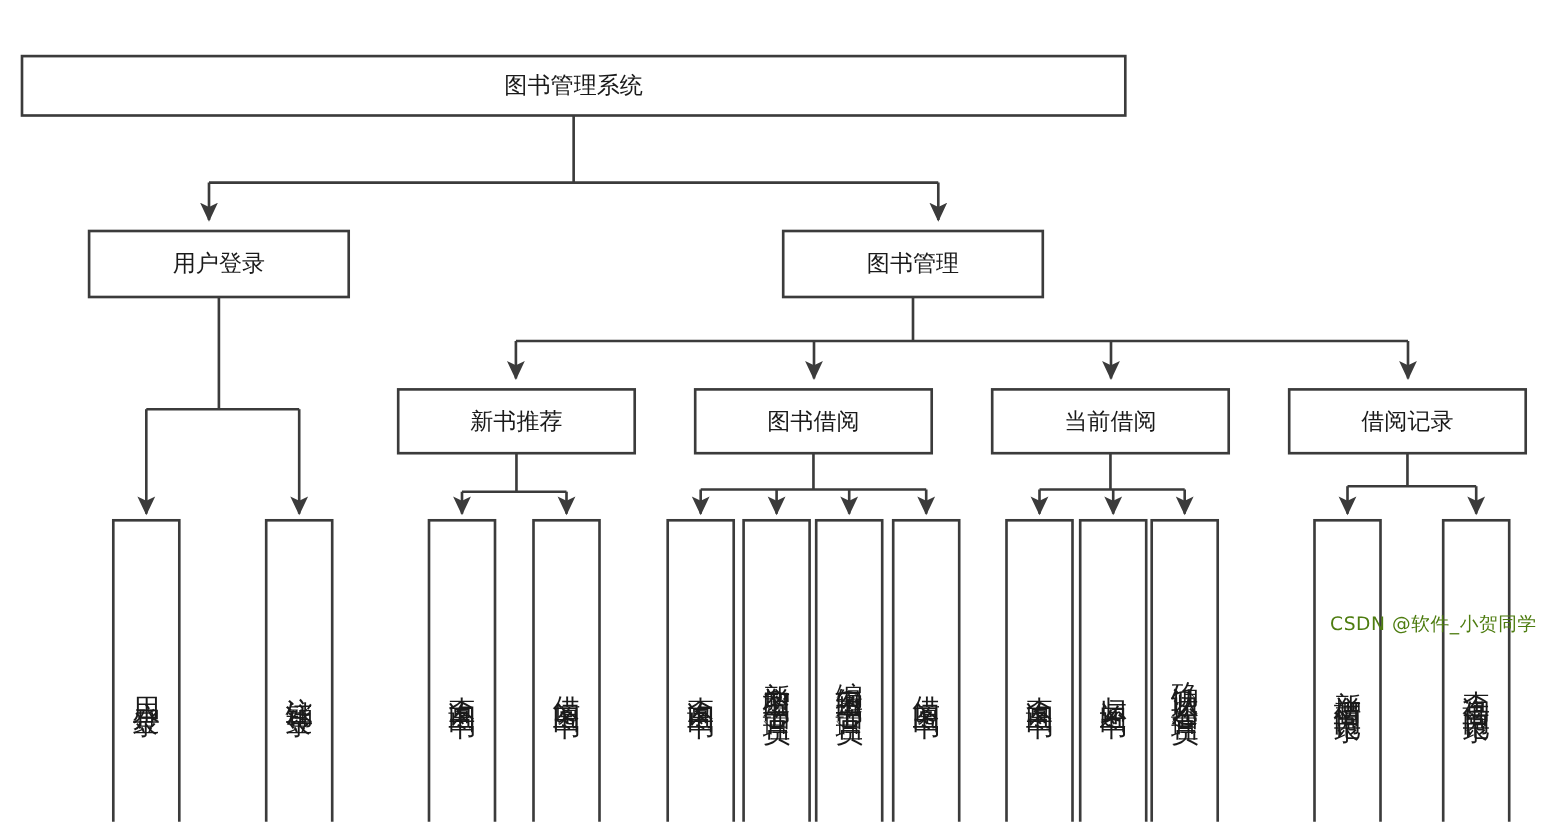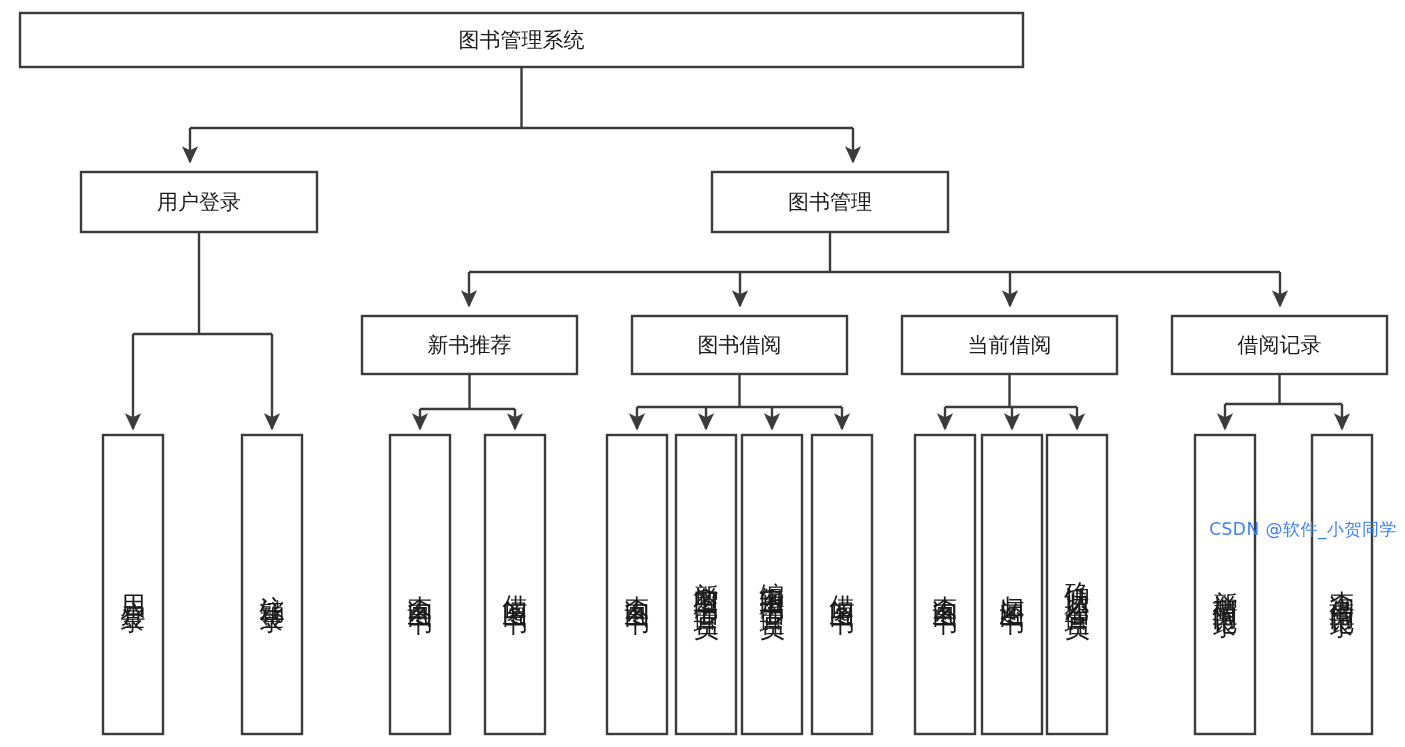--- a/index.html
+++ b/index.html
@@ -11,20 +11,21 @@
     width: 1405px;
     height: 747px;
     overflow: hidden;
     font-family: "DejaVu Sans", "Liberation Sans", sans-serif;
   }
   #diagram-root {
     position: relative;
     width: 1405px;
     height: 547px;
     background: #ffffff;
+    margin-top: 38px;
   }
   svg#tree-svg {
     position: absolute;
     left: 0;
     top: 0;
     width: 1405px;
     height: 747px;
     display: block;
   }
   .node-rect {
@@ -66,21 +67,21 @@
     color: #1a1a1a;
     white-space: nowrap;
     text-align: center;
   }
   .watermark {
     position: absolute;
     right: 8px;
     bottom: 6px;
     font-family: "DejaVu Sans", "Liberation Sans", sans-serif;
     font-size: 17px;
-    color: #3b82f6;
+    color: #4d7c0f;
     white-space: nowrap;
     letter-spacing: 0.5px;
   }
 </style>
 </head>
 <body>
 
 <div id="diagram-root">
 
   <svg id="tree-svg" viewBox="0 0 1405 747">

